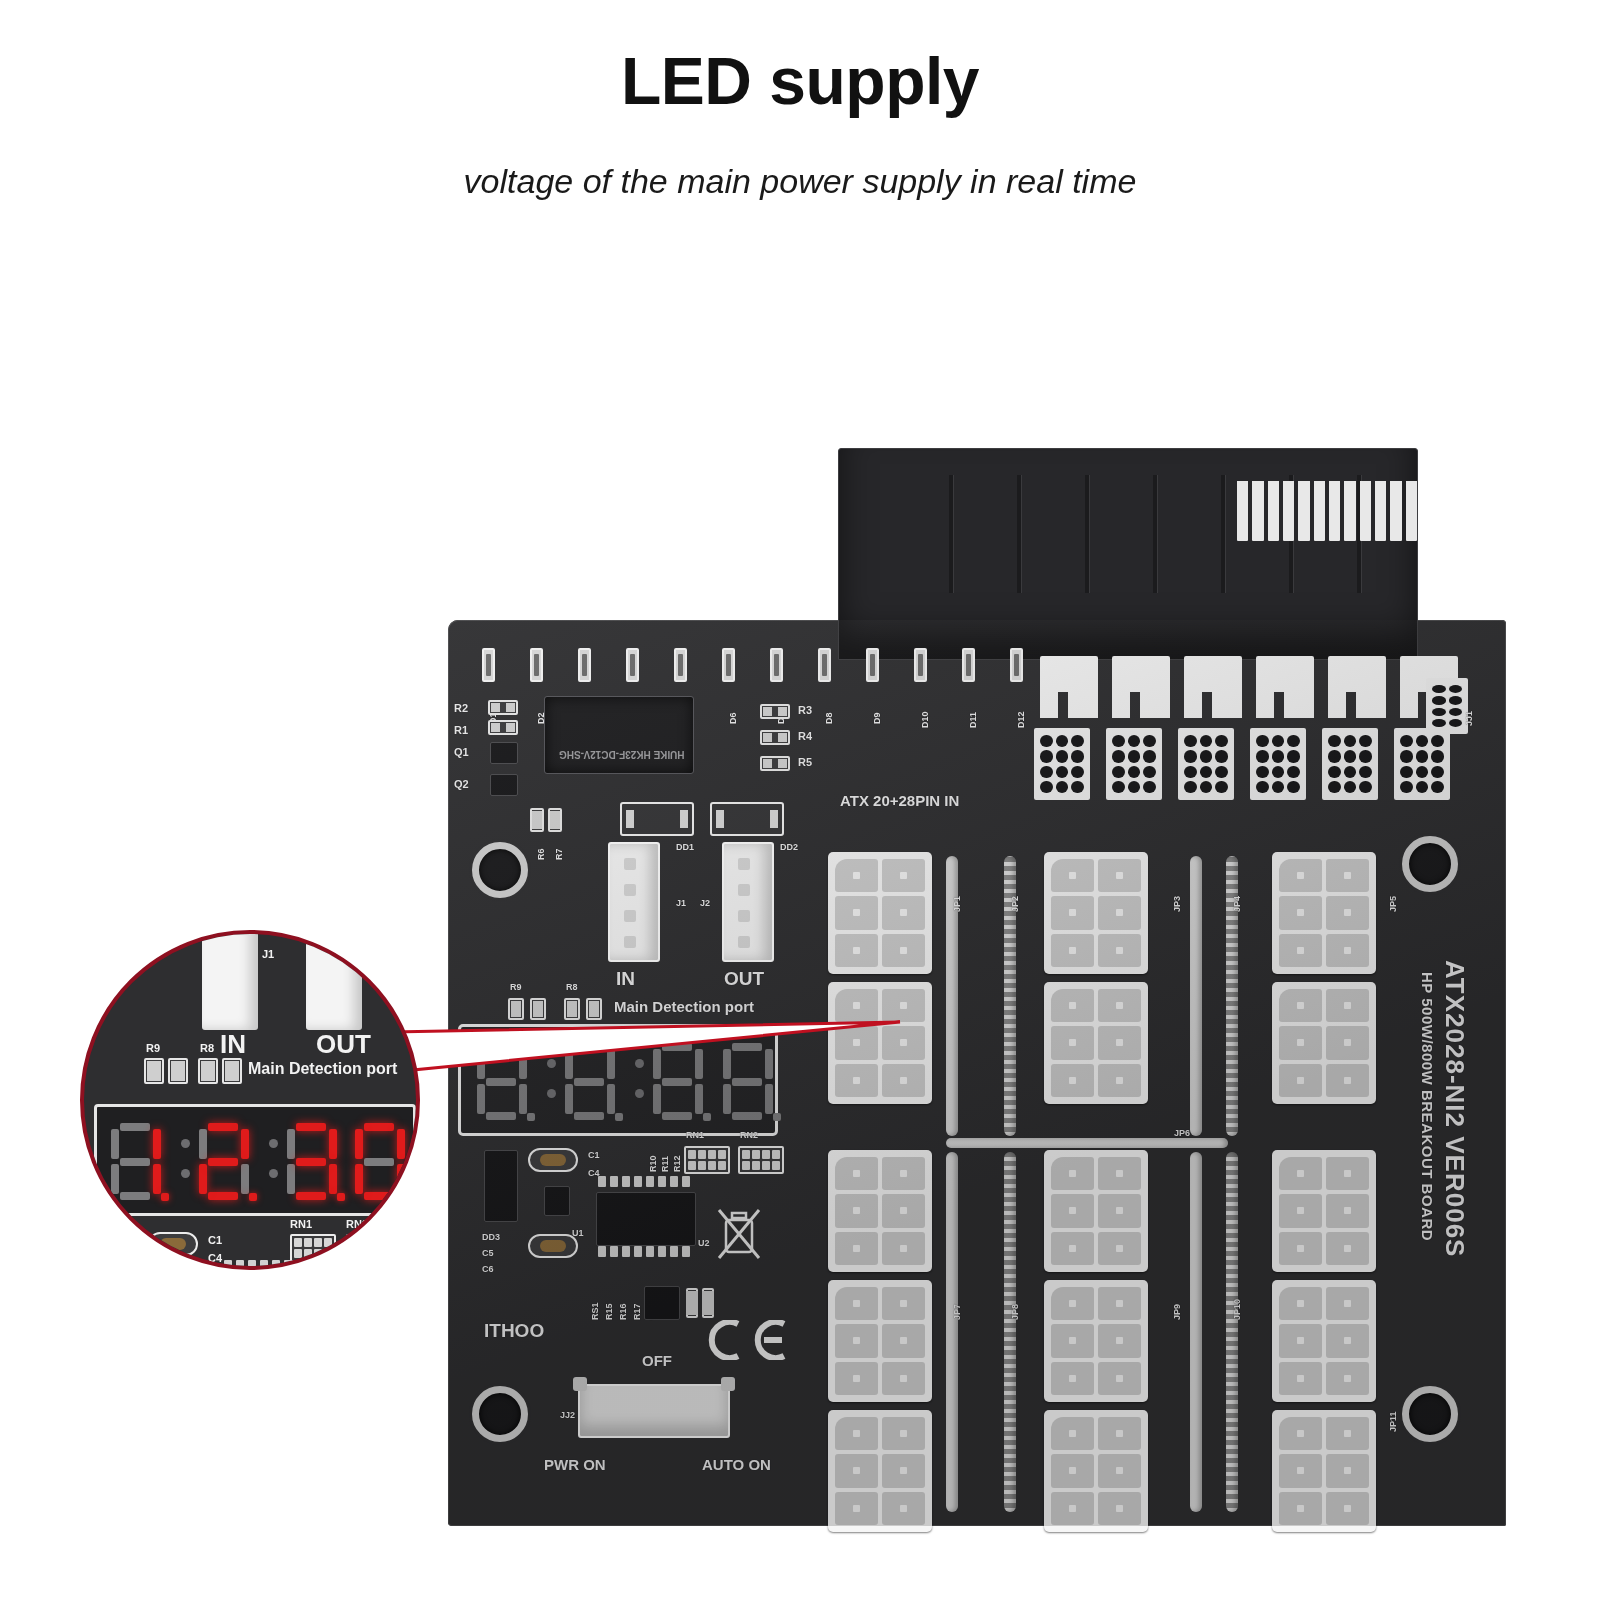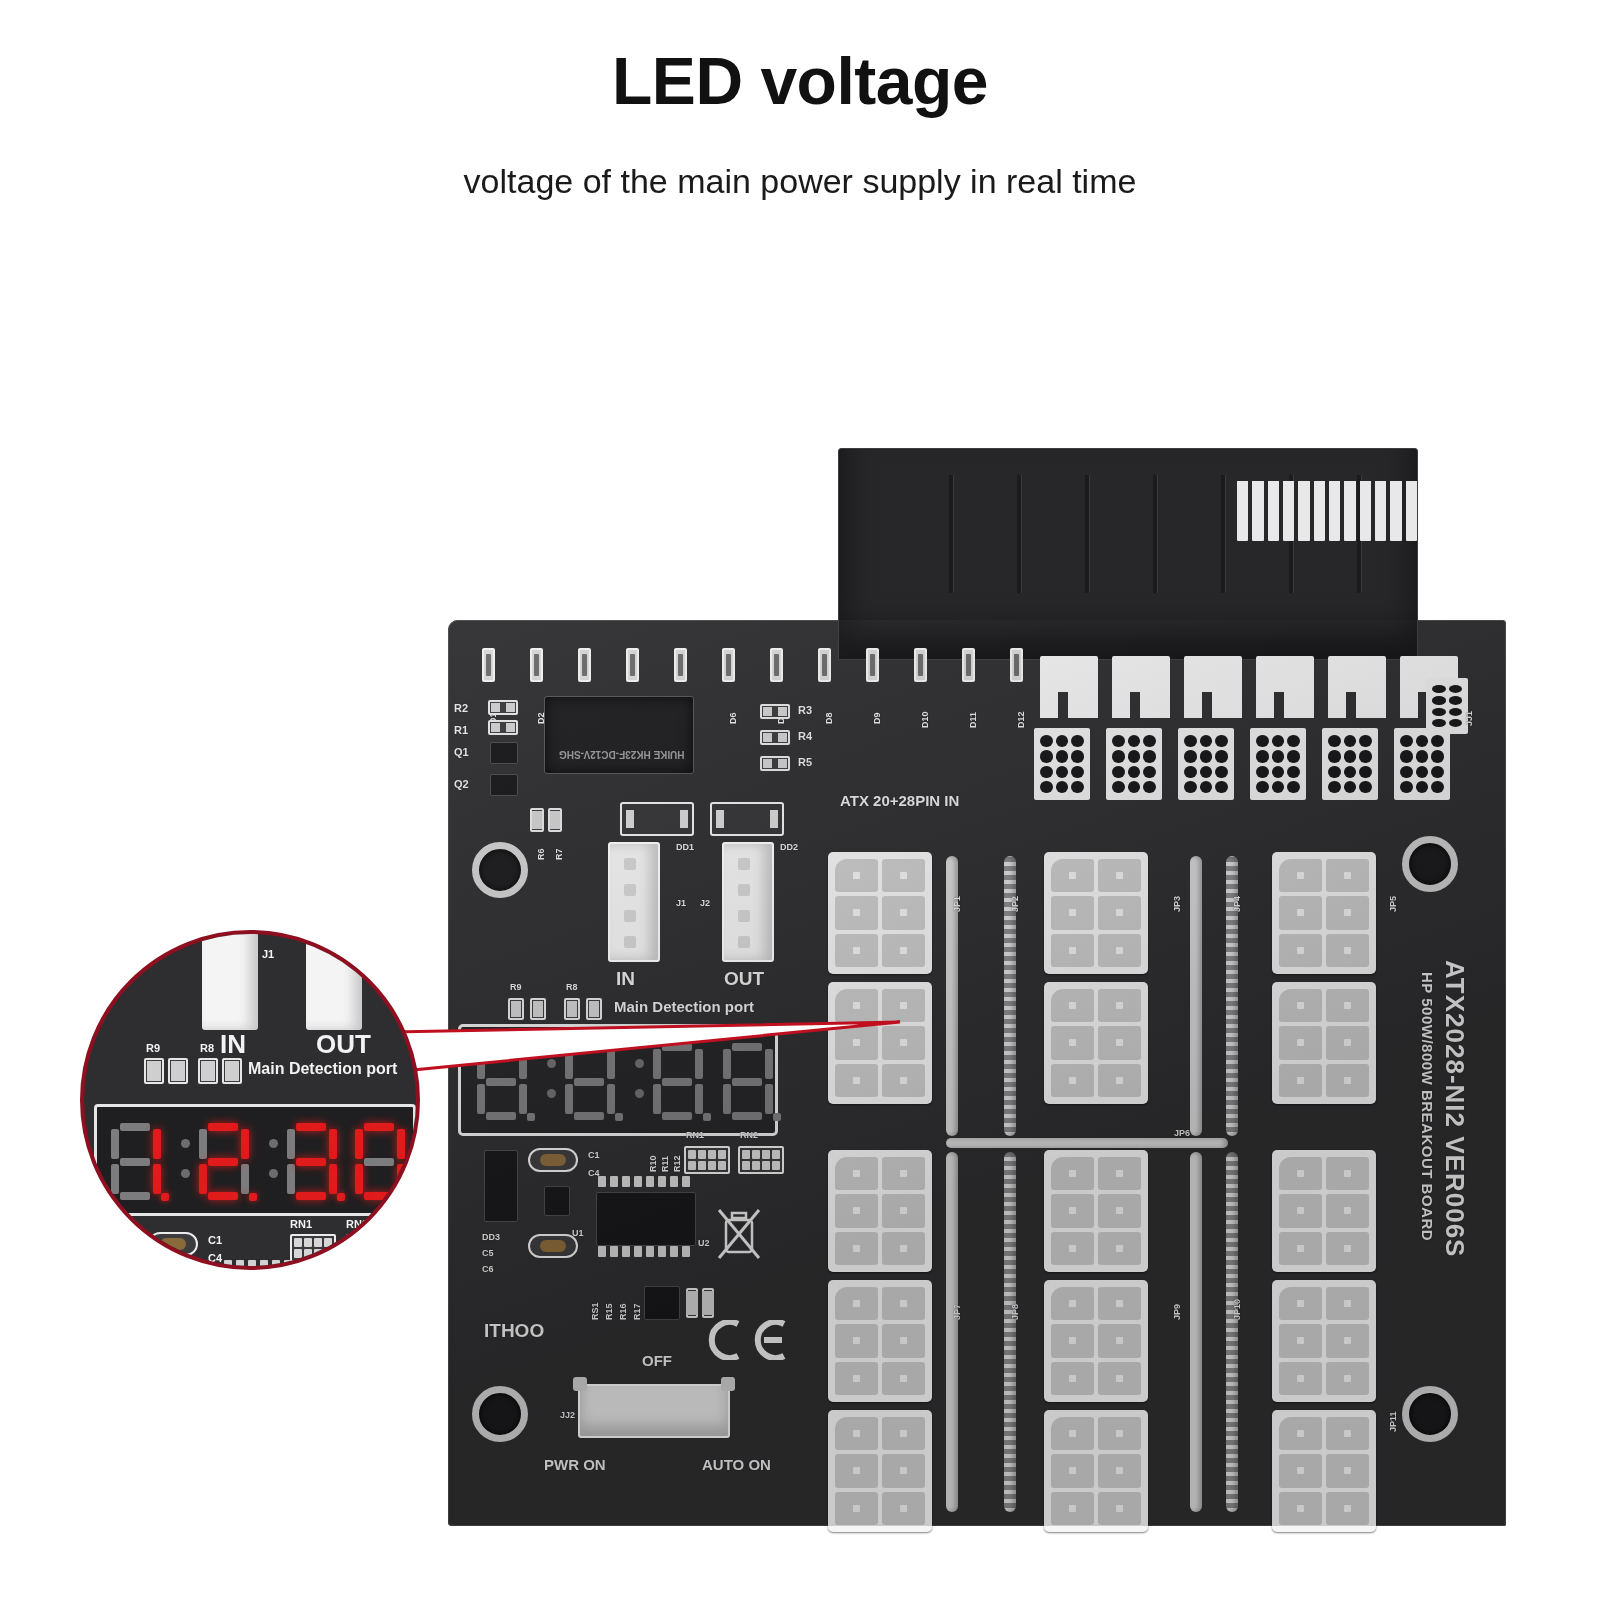--- a/index.html
+++ b/index.html
@@ -9,21 +9,21 @@
   
   #header { position:absolute; left:0; top:0; width:1600px; }
   #page-title {
     text-align:center; font-size:66px; font-weight:bold; color:#111111;
     letter-spacing:-0.5px; margin-top:48px; line-height:1;
   }
   .body-line {
     text-align:center; font-size:34px; color:#1a1a1a; line-height:1;
   }
   #body-line-1 { margin-top:78px; }
-  #body-line-2 { margin-top:50px; }
+  #body-line-2 { margin-top:50px;font-style:italic; }
 
   
   #photo-stage { position:absolute; left:0; top:430px; width:1600px; height:1170px; }
 
   
   #pcb {
     position:absolute; left:448px; top:190px; width:1058px; height:906px;
     background:#2e2e30;
     border-radius:10px 4px 2px 4px;
     box-shadow:0 0 0 1px #4a4a4c inset;
@@ -209,21 +209,21 @@
   .mag-vconn { position:absolute; width:56px; height:106px; background:#f4f4f4; border-radius:3px;
                box-shadow:inset -8px 0 12px rgba(0,0,0,.18); }
 
   
   #pointer-wedge { position:absolute; left:0; top:0; width:1600px; height:1170px; pointer-events:none; }
 </style>
 </head>
 <body>
 
 <div id="header">
-  <div id="page-title">LED voltage</div>
+  <div id="page-title">LED supply</div>
   <div class="body-line" id="body-line-2">voltage of the main power supply in real time</div>
 </div>
 
 <div id="photo-stage">
 
   <div id="pcb">
 
     <div id="atx-conn">
       <div class="rib" style="left:110px"></div>
         <div class="rib" style="left:178px"></div>

